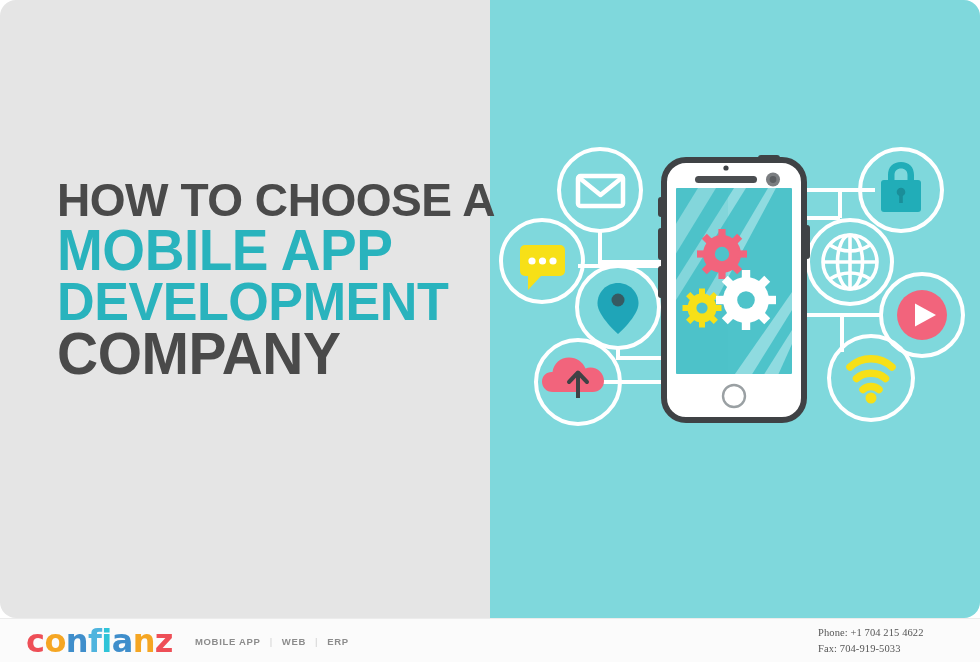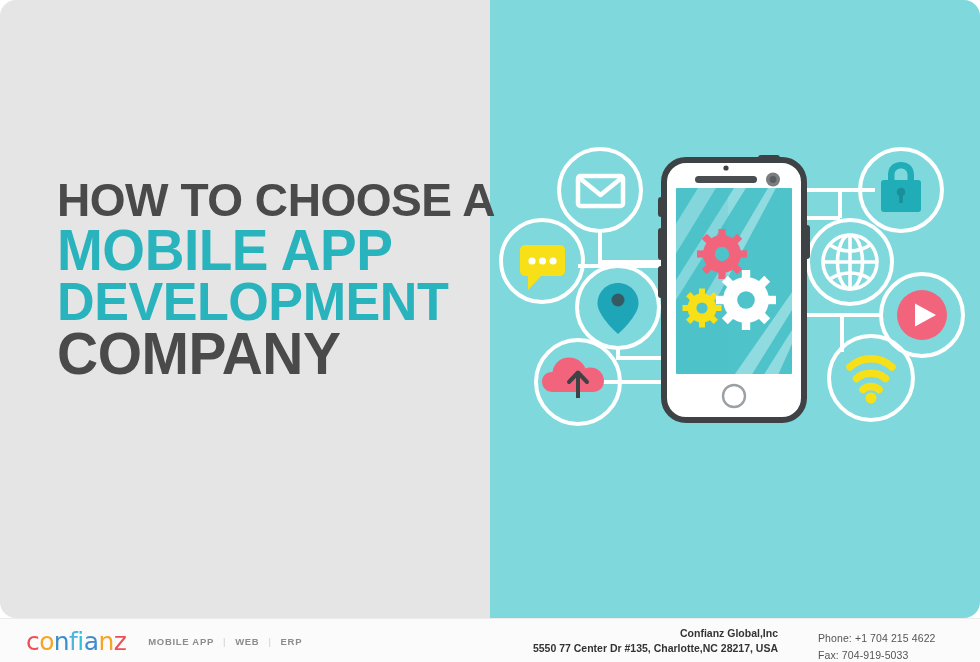--- a/index.html
+++ b/index.html
@@ -116,22 +116,22 @@
     left: 26px;
     top: 0;
     height: 44px;
     display: flex;
     align-items: center;
     gap: 16px;
   }
 
   .logo {
     font-family: "DejaVu Sans", sans-serif;
-    font-size: 25px;
-    font-weight: 400;
+    font-size: 32px;
+    font-weight: 700;
     letter-spacing: -0.6px;
     line-height: 1;
     white-space: nowrap;
   }
   .logo span { display: inline; }
 
   .nav {
     display: flex;
     align-items: center;
     gap: 9px;
@@ -170,21 +170,22 @@
     line-height: 1.45;
   }
 
   .footer-contact {
     position: absolute;
     left: 818px;
     top: 0;
     height: 44px;
     display: flex;
     flex-direction: column;
-    justify-content: flex-end;
+    justify-content: center;
+    font-family: Liberation Serif, serif;
   }
   .footer-contact div {
     font-size: 10.5px;
     color: #555555;
     line-height: 1.55;
     letter-spacing: 0.1px;
   }
 </style>
 </head>
 <body>
@@ -407,24 +408,20 @@
       <div class="logo" id="logo"><span style="color: rgb(238, 79, 87);">c</span><span style="color: rgb(245, 166, 35);">o</span><span style="color: rgb(63, 142, 203);">n</span><span style="color: rgb(79, 180, 222);">f</span><span style="color: rgb(46, 196, 216);">i</span><span style="color: rgb(63, 142, 203);">a</span><span style="color: rgb(245, 166, 35);">n</span><span style="color: rgb(238, 79, 87);">z</span></div>
       <div class="nav" id="footer-nav">
           <span class="nav-item">MOBILE APP</span>
           <span class="sep">|</span>
           <span class="nav-item">WEB</span>
           <span class="sep">|</span>
           <span class="nav-item">ERP</span>
         </div>
     </div>
 
-    <div class="footer-addr">
-      <div class="l1">Confianz Global,Inc</div>
-      <div class="l2">5550 77 Center Dr #135, Charlotte,NC 28217, USA</div>
-    </div>
 
     <div class="footer-contact">
       <div>Phone: +1 704 215 4622</div>
       <div>Fax: 704-919-5033</div>
     </div>
 
   </div>
 
 </div>
 

